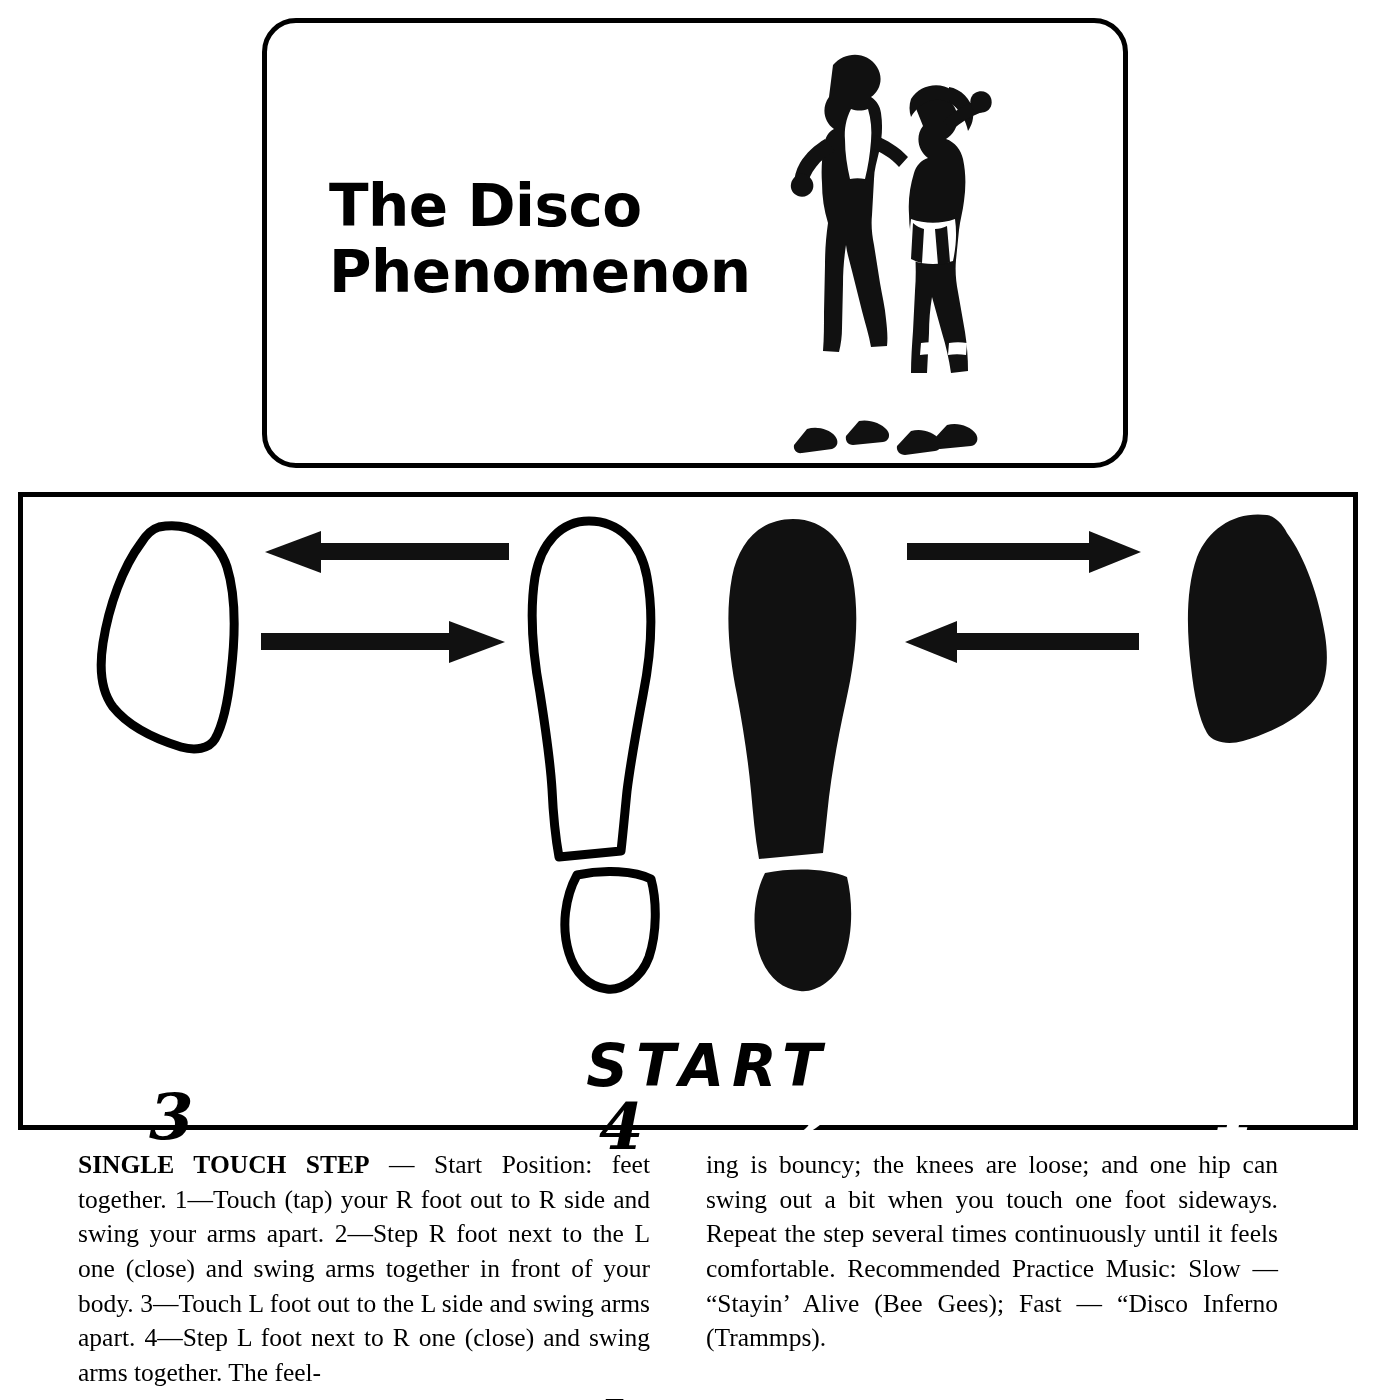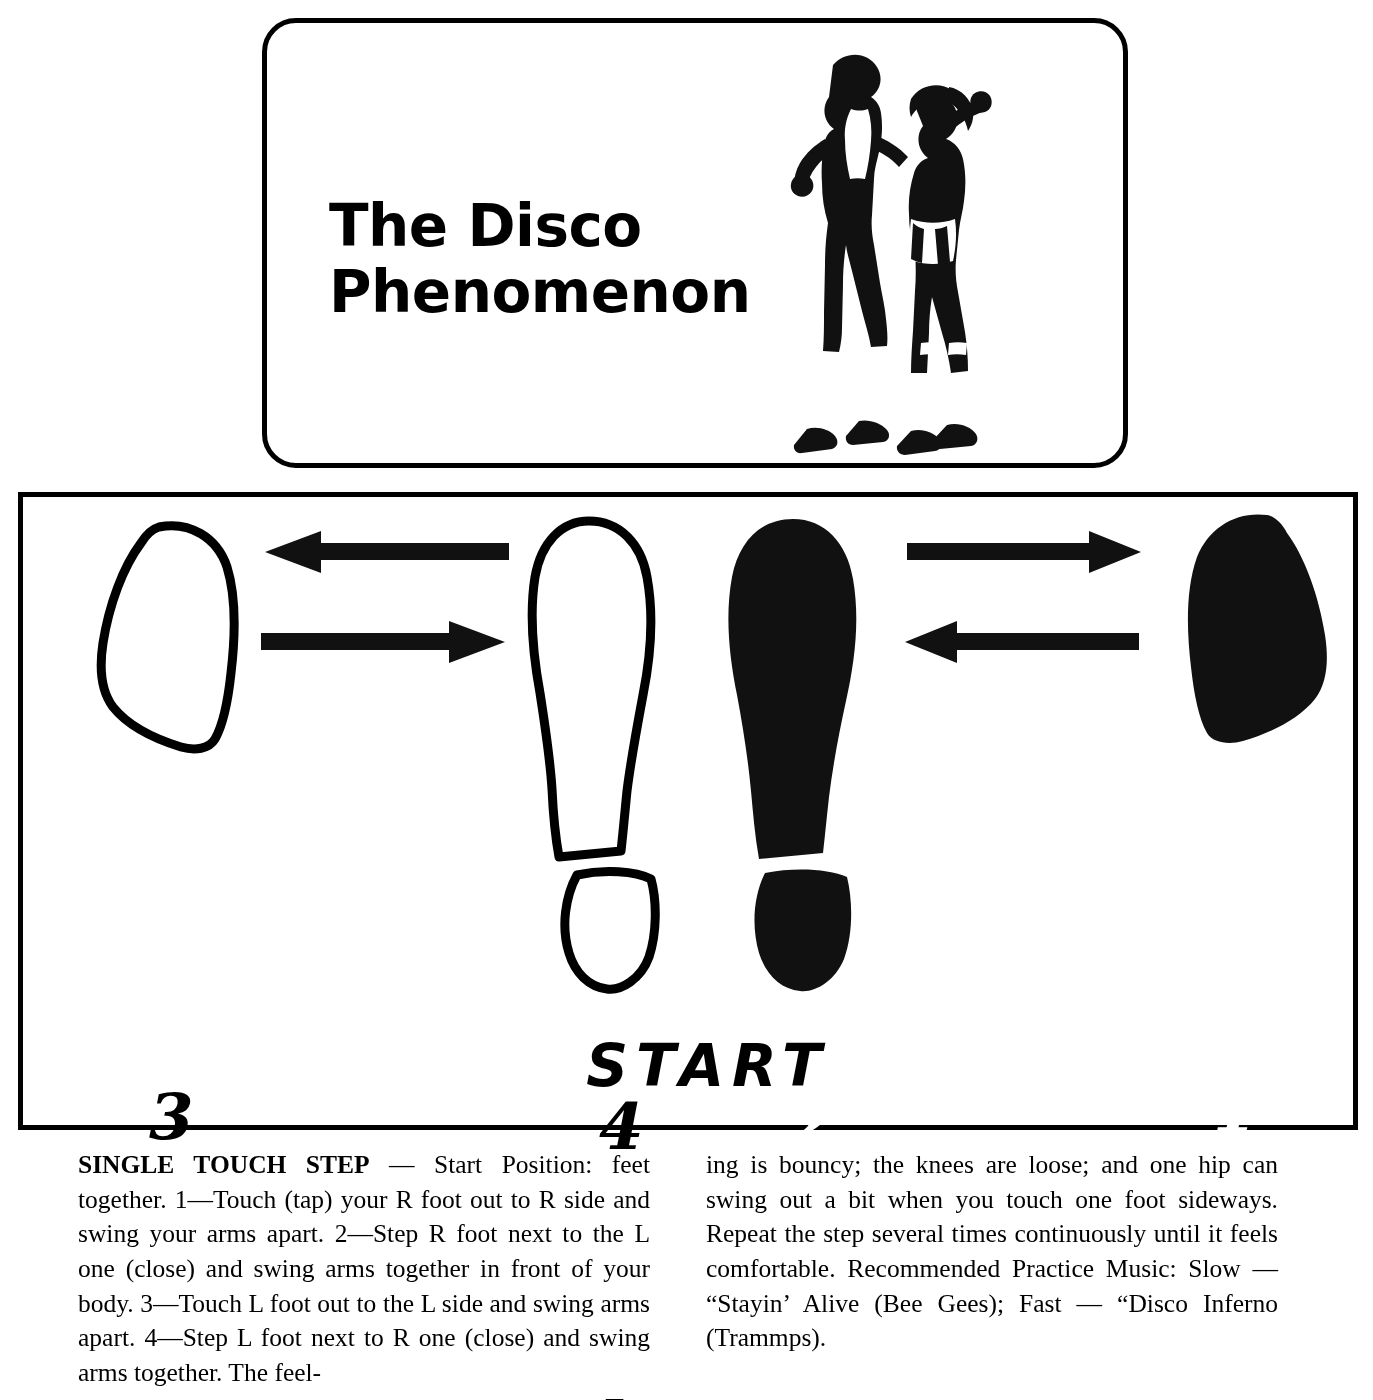--- a/index.html
+++ b/index.html
@@ -32,21 +32,20 @@
     position: absolute;
     left: 62px;
     top: 150px;
     font-family: "DejaVu Sans", sans-serif;
     font-weight: 800;
     font-size: 58px;
     line-height: 1.14;
     letter-spacing: -0.5px;
     color: #000;
     white-space: pre-line;
-    margin-top: 20px;
   }
 
   
   .dancers {
     position: absolute;
     right: 110px;
     top: 20px;
     width: 250px;
     height: 420px;
   }

